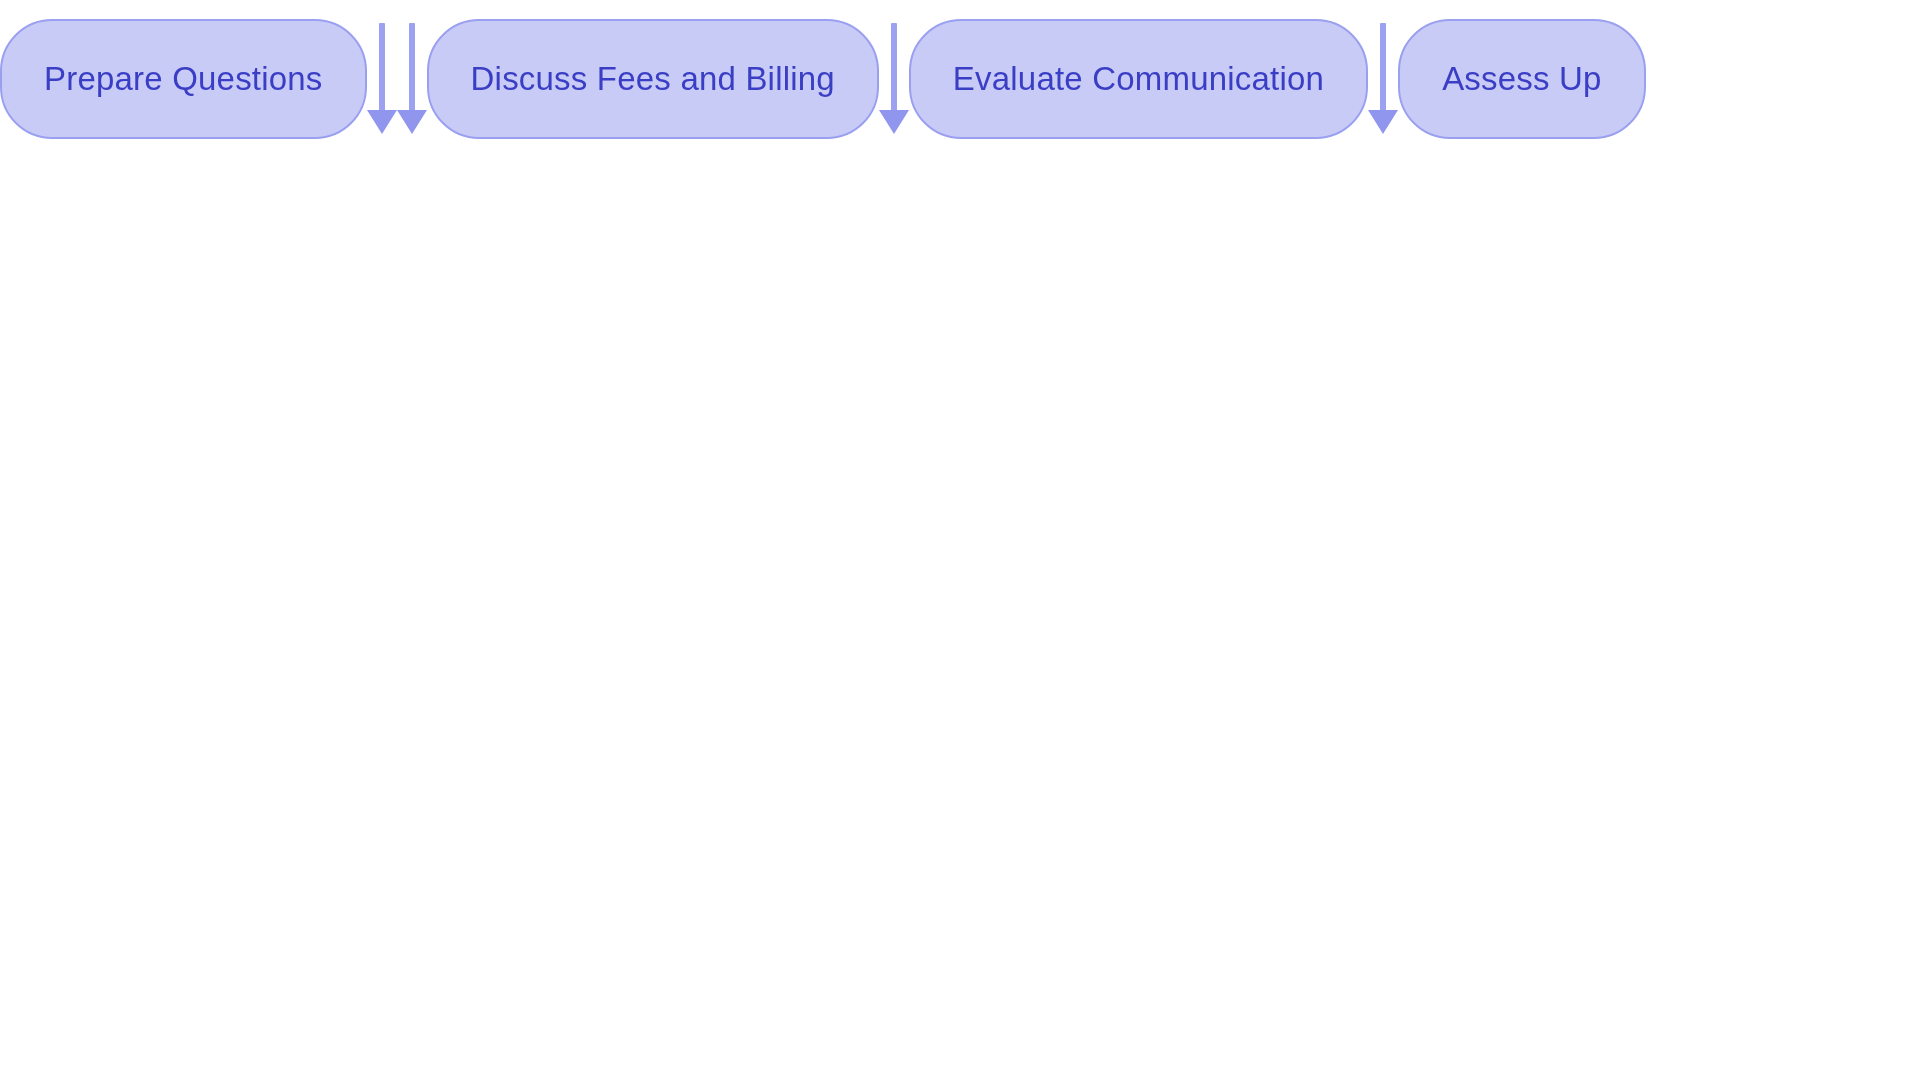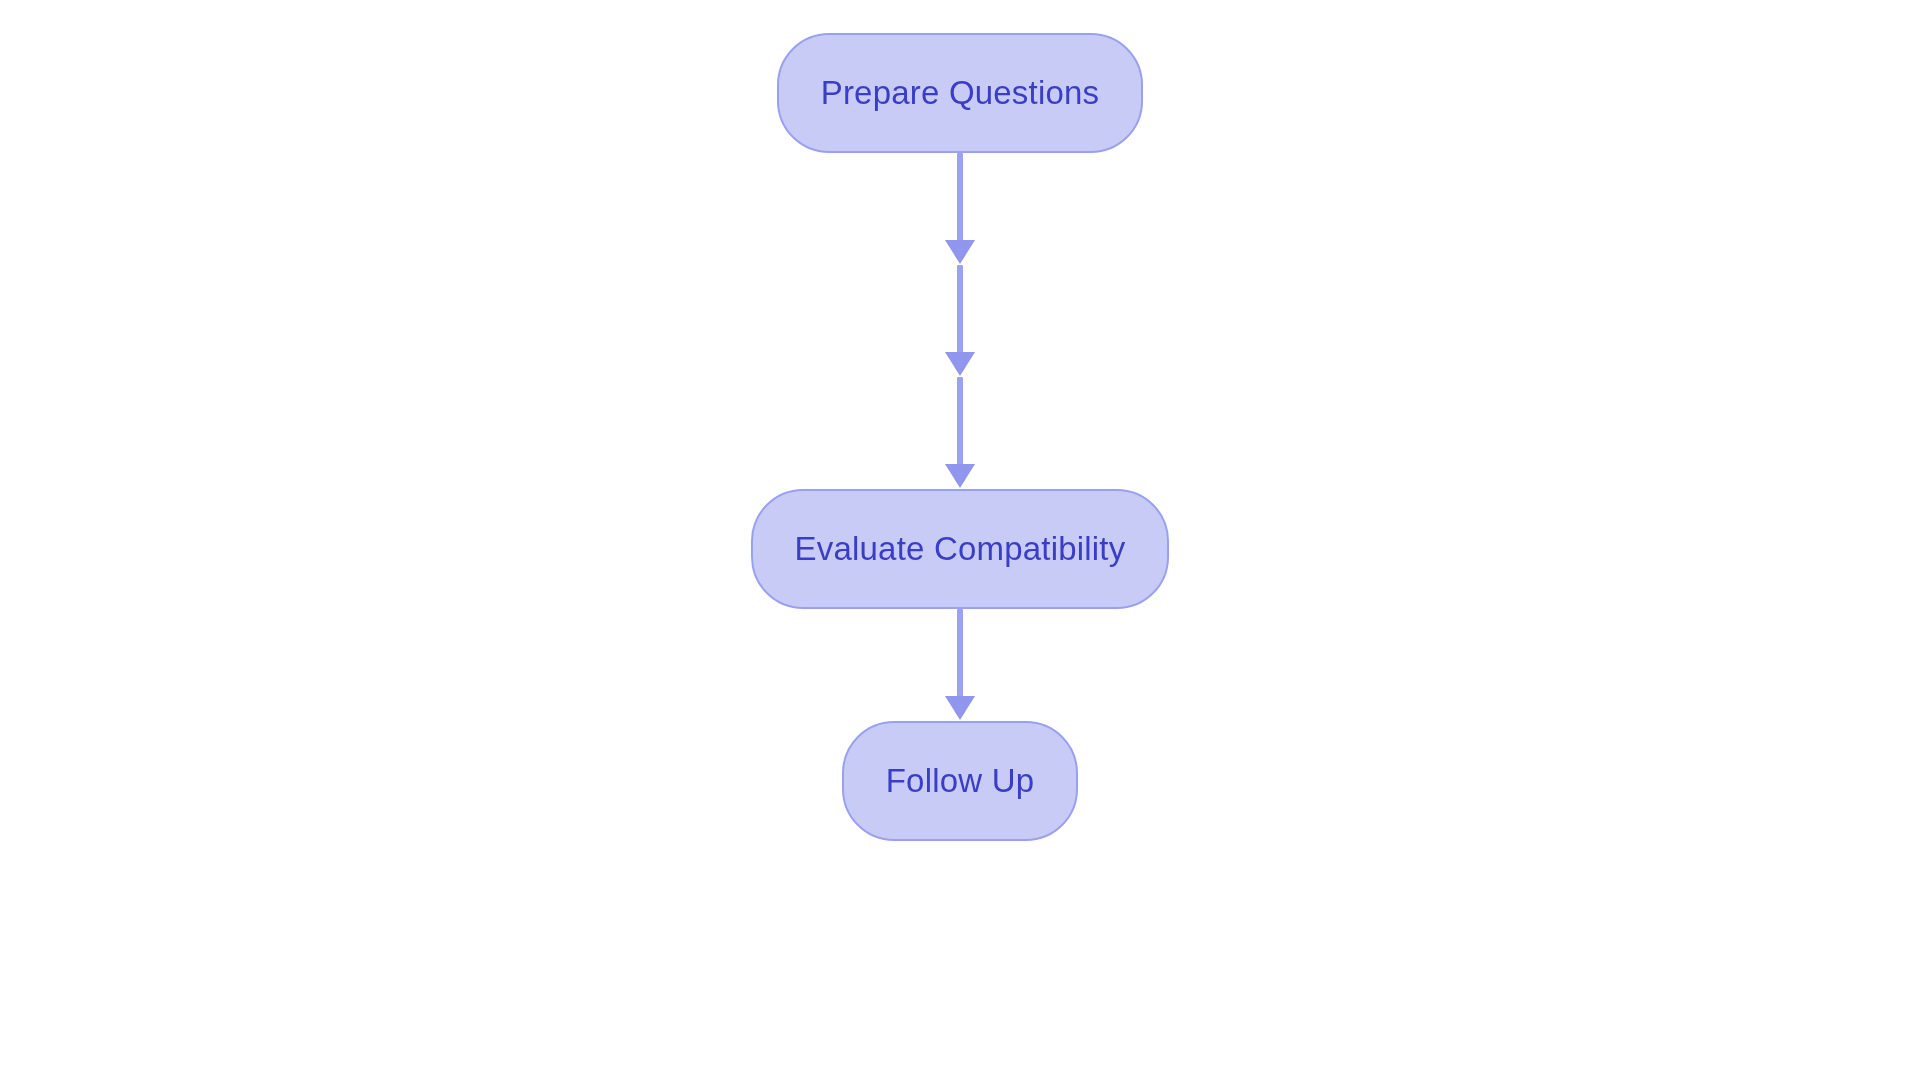--- a/index.html
+++ b/index.html
@@ -20,24 +20,24 @@
     position: relative;
     width: 1920px;
     height: 1083px;
     background: var(--bg);
     overflow: hidden;
     font-family: "Liberation Sans", "DejaVu Sans", sans-serif;
   }
   .flow-column {
     position: absolute;
     left: 0;
-    top: 33px;
+    top: 19px;
     width: 100%;
     display: flex;
-    flex-direction: column;
+    flex-direction: row;
     align-items: center;
   }
   .flow-node {
     height: 120px;
     padding: 0 42px;
     display: flex;
     align-items: center;
     justify-content: center;
     background: var(--node-fill);
     border: 2px solid var(--node-border);
@@ -86,33 +86,36 @@
       <div class="line"></div>
       <div class="head"></div>
     </div>
 
 
     <div class="connector">
       <div class="line"></div>
       <div class="head"></div>
     </div>
 
-
-    <div class="connector">
-      <div class="line"></div>
-      <div class="head"></div>
-    </div>
-
     <div class="flow-node">
-      <span class="node-label">Evaluate Compatibility</span>
+      <span class="node-label">Discuss Fees and Billing</span>
     </div>
 
     <div class="connector">
       <div class="line"></div>
       <div class="head"></div>
     </div>
 
     <div class="flow-node">
-      <span class="node-label">Follow Up</span>
+      <span class="node-label">Evaluate Communication</span>
+    </div>
+
+    <div class="connector">
+      <div class="line"></div>
+      <div class="head"></div>
+    </div>
+
+    <div class="flow-node">
+      <span class="node-label">Assess Up</span>
     </div>
 
   </div>
 </div>
 
 </body></html>

